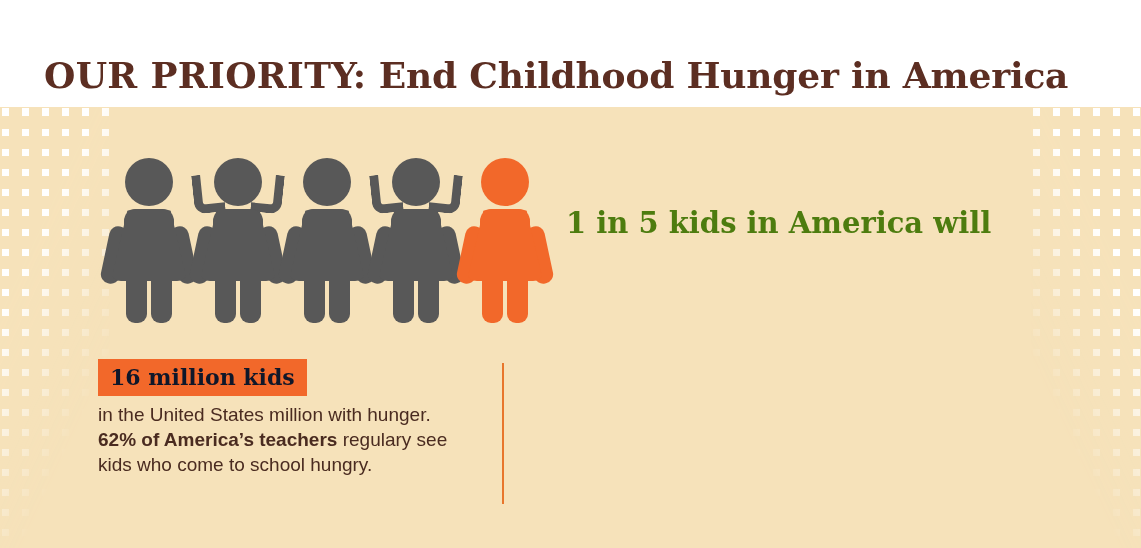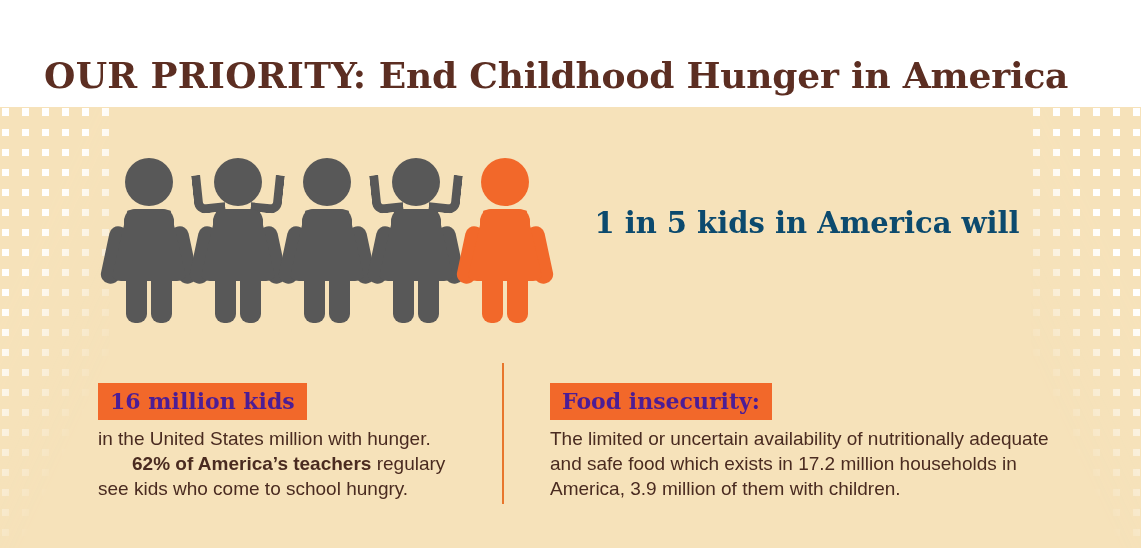--- a/index.html
+++ b/index.html
@@ -167,56 +167,54 @@
     border-radius: 0 0 12px 0;
     transform: rotate(6deg);
   }
 
   
   .headline {
     position: absolute;
     left: 566px;
     top: 97px;  
     width: 482px;
-    text-align: center;
     font-family: "DejaVu Serif", "Liberation Serif", serif;
     font-weight: bold;
     font-size: 29px;
     line-height: 38px;
-    color: #0c4a6e;
+    color: #4d7c0f;
   }
 
   
   .block {
     position: absolute;
     top: 252px; 
   }
   .block-left  { left: 98px;  width: 372px; }
   .block-right { left: 550px; width: 500px; }
 
   .badge {
     display: inline-block;
     background: #F2682A;
-    color: #4c1d95;
+    color: #0f172a;
     font-family: "DejaVu Serif", "Liberation Serif", serif;
     font-weight: bold;
     font-size: 22px;
     line-height: 26px;
     padding: 5px 12px 6px 12px;
     white-space: nowrap;
-    margin-top: 24px;
   }
   .body-text {
     margin-top: 6px;
     font-family: "Liberation Sans", sans-serif;
     font-size: 19px;
     line-height: 25px;
     color: #4A2B20;
   }
-  .body-text b { font-weight: bold; margin-left: 34px; }
+  .body-text b { font-weight: bold; }
 
   .divider {
     position: absolute;
     left: 502px;
     top: 256px;  
     width: 2px;
     height: 141px;
     background: #E8762C;
   }
 </style>
@@ -298,19 +296,15 @@
       <div>1 in 5 kids in America will</div>
     </div>
 
     <div class="divider"></div>
 
     <div class="block block-left">
       <div class="badge">16 million kids</div>
       <div class="body-text"><span>in the United States million with hunger. </span><b>62% of America’s teachers</b><span> regulary see kids who come to school hungry.</span></div>
     </div>
 
-    <div class="block block-right">
-      <div class="badge">Food insecurity:</div>
-      <div class="body-text">The limited or uncertain availability of nutritionally adequate and safe food which exists in 17.2 million households in America, 3.9 million of them with children.</div>
-    </div>
 
   </div>
 </div>
 
 </body></html>

